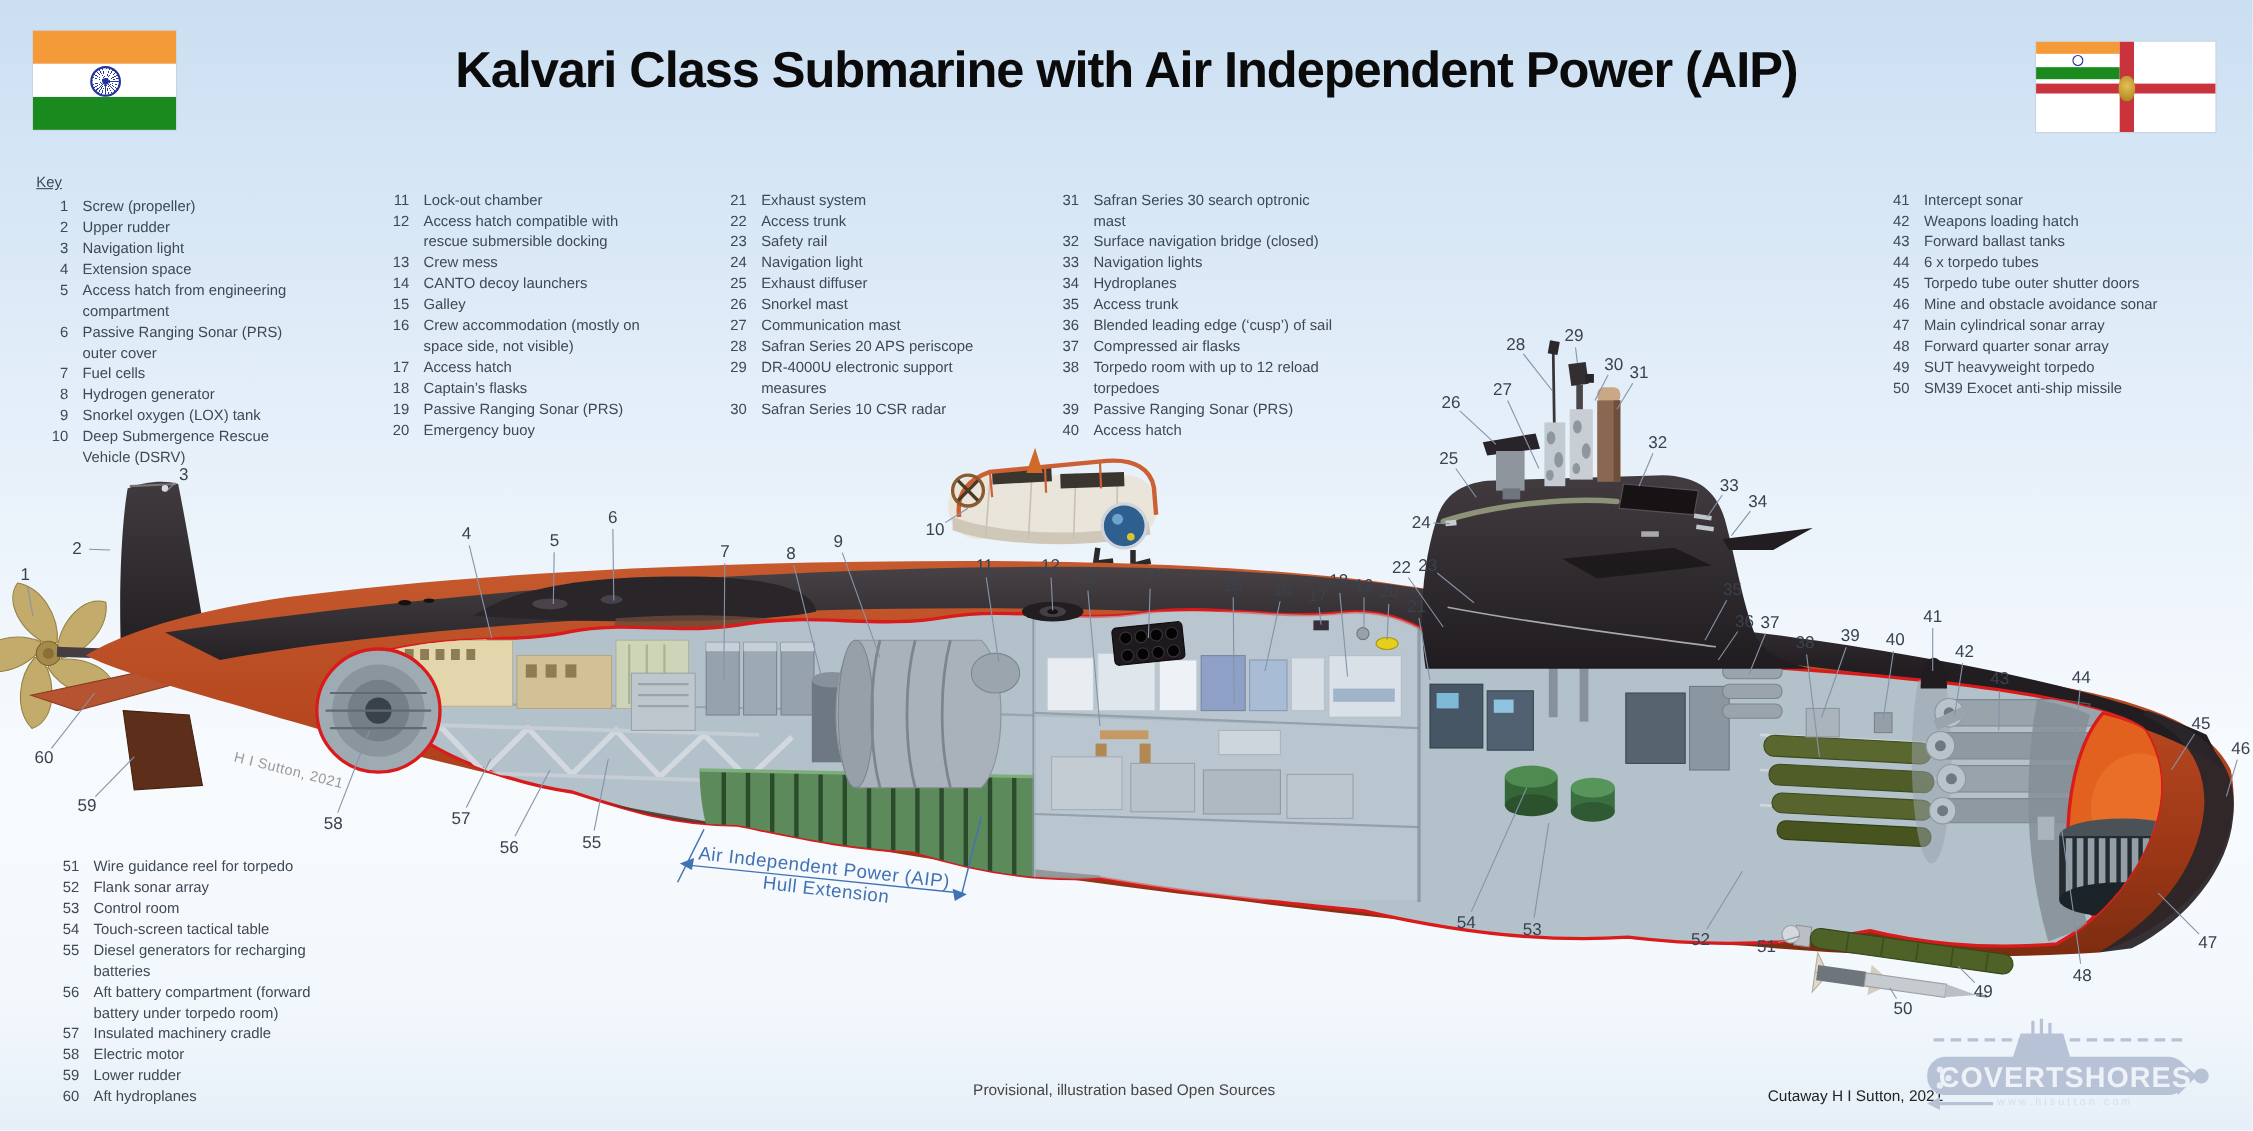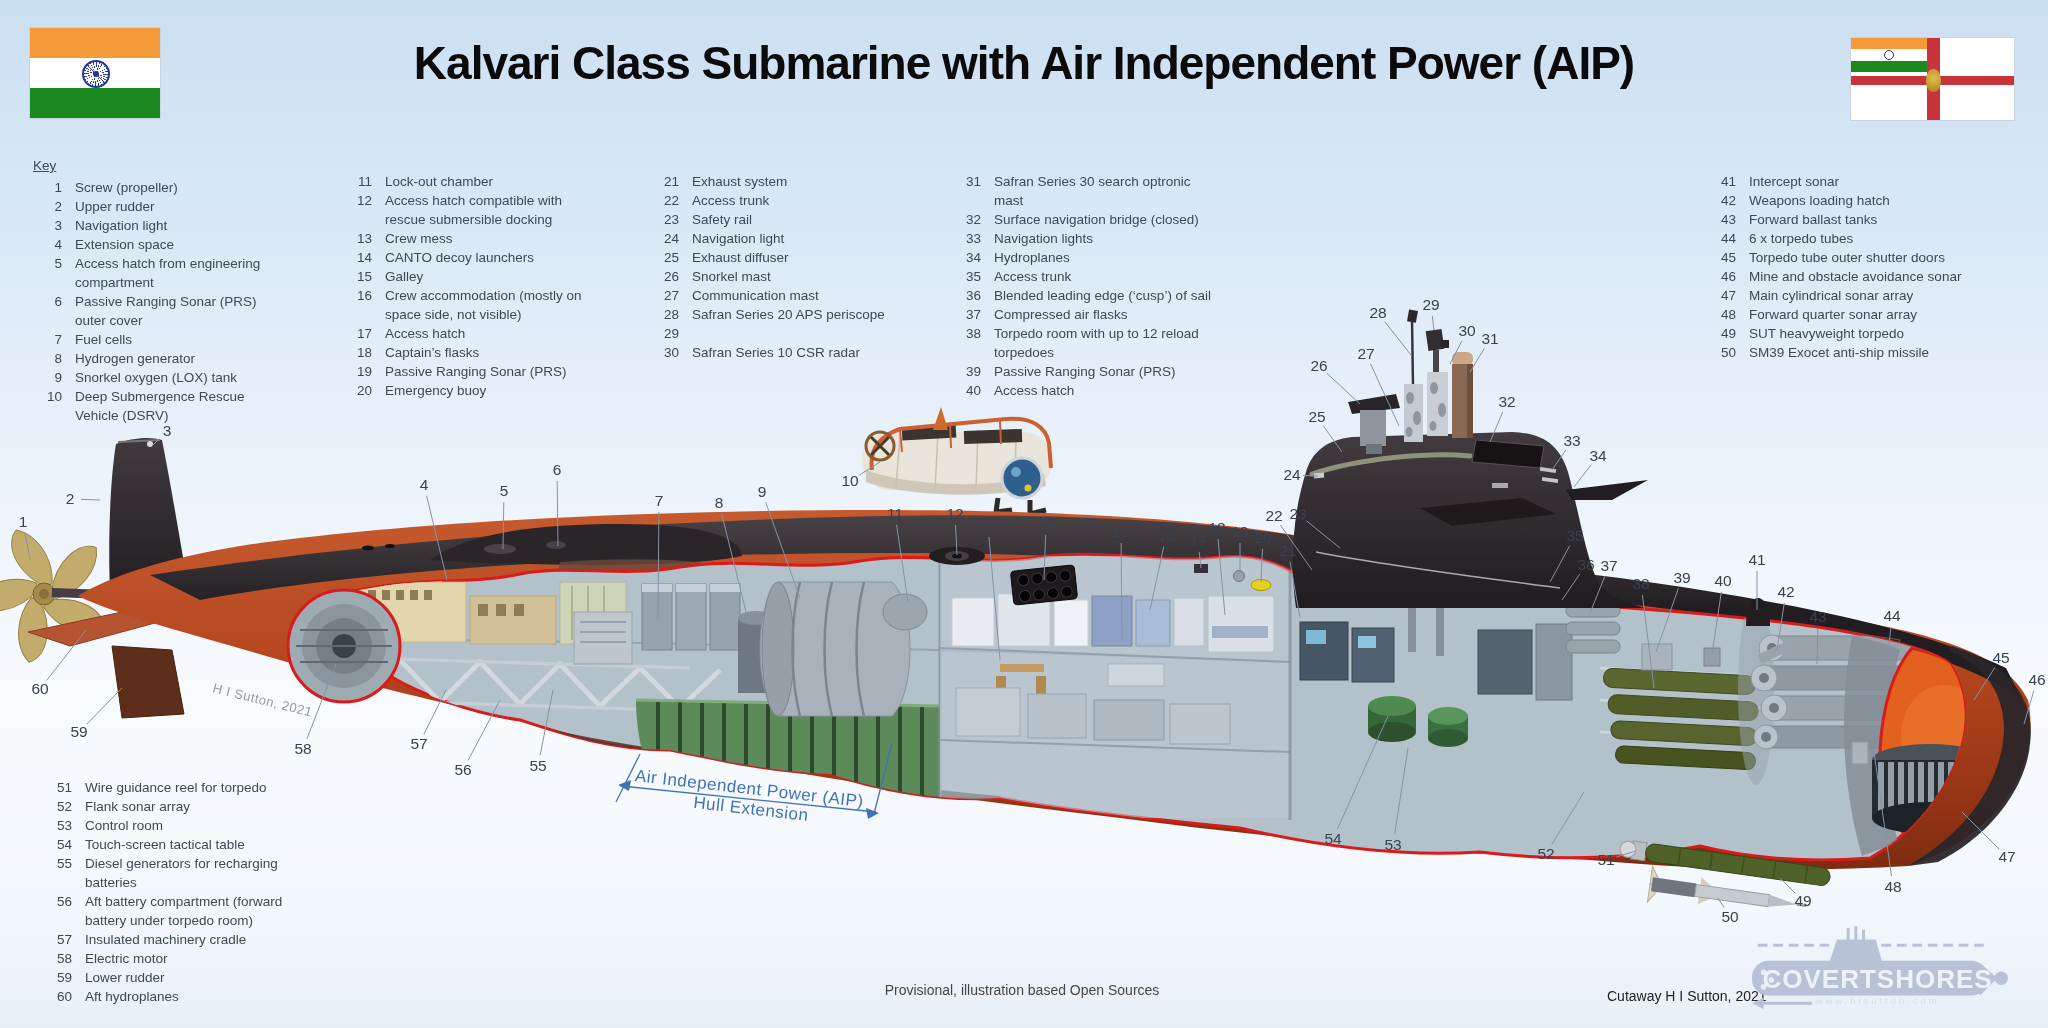--- a/index.html
+++ b/index.html
@@ -195,20 +195,21 @@
       <div class="key-item">
         <span class="key-num">27</span>
         <span class="key-label">Communication mast</span>
       </div>
       <div class="key-item">
         <span class="key-num">28</span>
         <span class="key-label">Safran Series 20 APS periscope</span>
       </div>
       <div class="key-item">
         <span class="key-num">29</span>
+        <span class="key-label">DR-4000U electronic support measures</span>
       </div>
       <div class="key-item">
         <span class="key-num">30</span>
         <span class="key-label">Safran Series 10 CSR radar</span>
       </div>
     </div>
   <div class="key-col" style="left:957px;top:172px;width:256px">
 
   <div class="key-item">
         <span class="key-num">31</span>

